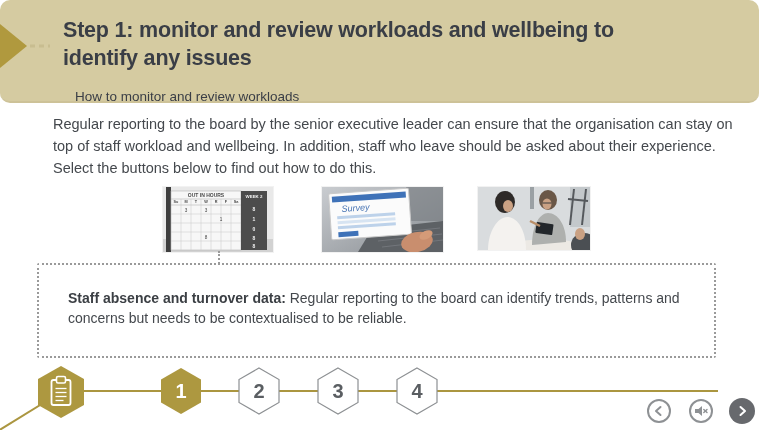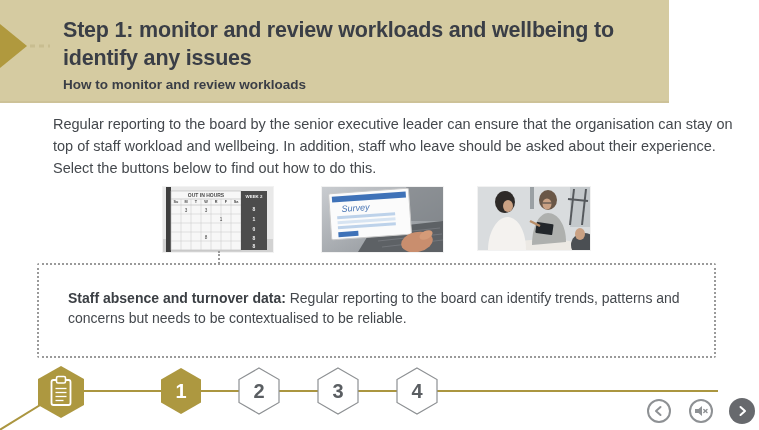--- a/index.html
+++ b/index.html
@@ -1,26 +1,26 @@
 <!DOCTYPE html>
 <html><head>
 <meta charset="utf-8">
 <style>
   html,body{margin:0;padding:0;background:#fff;}
   .stage{position:relative;width:759px;height:430px;background:#ffffff;overflow:hidden;
          font-family:"Liberation Sans",sans-serif;color:#43474c;}
 
   
-  .band{position:absolute;left:0;top:0;width:669px;height:101px;background:#d5cba1;
-        border-bottom:2px solid #cdc298;}
+  .band{position:absolute;left:0;top:0;width:759px;height:101px;background:#d5cba1;
+        border-bottom:2px solid #cdc298;border-radius:10px;}
   .step-arrow{position:absolute;left:0;top:24px;}
   .page-title{position:absolute;left:63px;top:17px;width:615px;margin:0;
               font-size:21.5px;font-weight:bold;line-height:1.28;color:#3a3e46;letter-spacing:-0.2px;}
-  .page-subtitle{position:absolute;left:63px;top:77px;margin:0;
-                 font-size:13.5px;font-weight:bold;color:#3a3e46;}
+  .page-subtitle{position:absolute;left:63px;top:77px;margin:12px;
+                 font-size:13.5px;font-weight:normal;color:#3a3e46;}
 
   
   .intro{position:absolute;left:53px;top:114px;width:690px;margin:0;
          font-size:14.5px;line-height:1.5;color:#44484d;}
 
   
   .thumb{position:absolute;cursor:pointer;box-shadow:0 0 0 1px rgba(0,0,0,0.05);}
   .thumb svg{display:block;}
   .thumb1{left:163px;top:187px;}
   .thumb2{left:322px;top:187px;}

